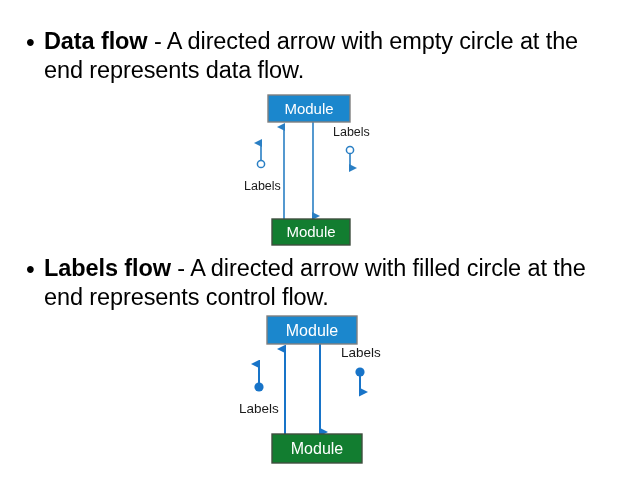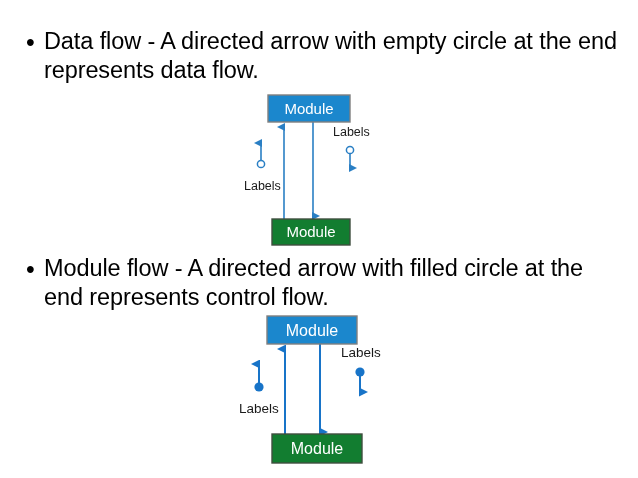--- a/index.html
+++ b/index.html
@@ -33,21 +33,21 @@
     padding-left: 4px;
     box-sizing: border-box;
   }
   .bullet-text {
     flex: 1 1 auto;
     font-size: 23.5px;
     line-height: 29px;
     letter-spacing: -0.1px;
   }
   .bullet-text b {
-    font-weight: normal;
+    font-weight: bold;
   }
 
   #bullet-data-flow { top: 27px; }
   #bullet-control-flow { top: 254px; }
 
   
   .diagram {
     position: absolute;
   }
   #diagram-data-flow {
@@ -120,21 +120,21 @@
     <rect x="40" y="7" width="82" height="27" rx="0" fill="#1b87cd" stroke="#7f7f7f" stroke-width="1.4"></rect>
     <text class="module-label" x="81" y="26" text-anchor="middle">Module</text>
 
     <rect x="44" y="131" width="78" height="26" rx="0" fill="#127d30" stroke="#3f4f3f" stroke-width="1.4"></rect>
     <text class="module-label" x="83" y="149" text-anchor="middle">Module</text>
   </svg>
 </div>
 
 <div class="bullet-block" id="bullet-control-flow">
   <span class="bullet-dot">•</span>
-  <span class="bullet-text"><b>Module flow</b><span> - A directed arrow with filled circle at the end represents control flow.</span></span>
+  <span class="bullet-text"><b>Labels flow</b><span> - A directed arrow with filled circle at the end represents control flow.</span></span>
 </div>
 
 <div class="diagram" id="diagram-control-flow">
   <svg width="200" height="160" viewBox="0 0 200 160">
     <defs>
       <marker id="arrowUp2" markerWidth="9" markerHeight="9" refX="4.5" refY="8" orient="auto" markerUnits="userSpaceOnUse">
         <path d="M4.5,0 L9,9 L0,9 Z" fill="#1874c8"></path>
       </marker>
       <marker id="arrowDown2" markerWidth="9" markerHeight="9" refX="4.5" refY="8" orient="auto" markerUnits="userSpaceOnUse">
         <path d="M4.5,0 L9,9 L0,9 Z" fill="#1874c8"></path>

